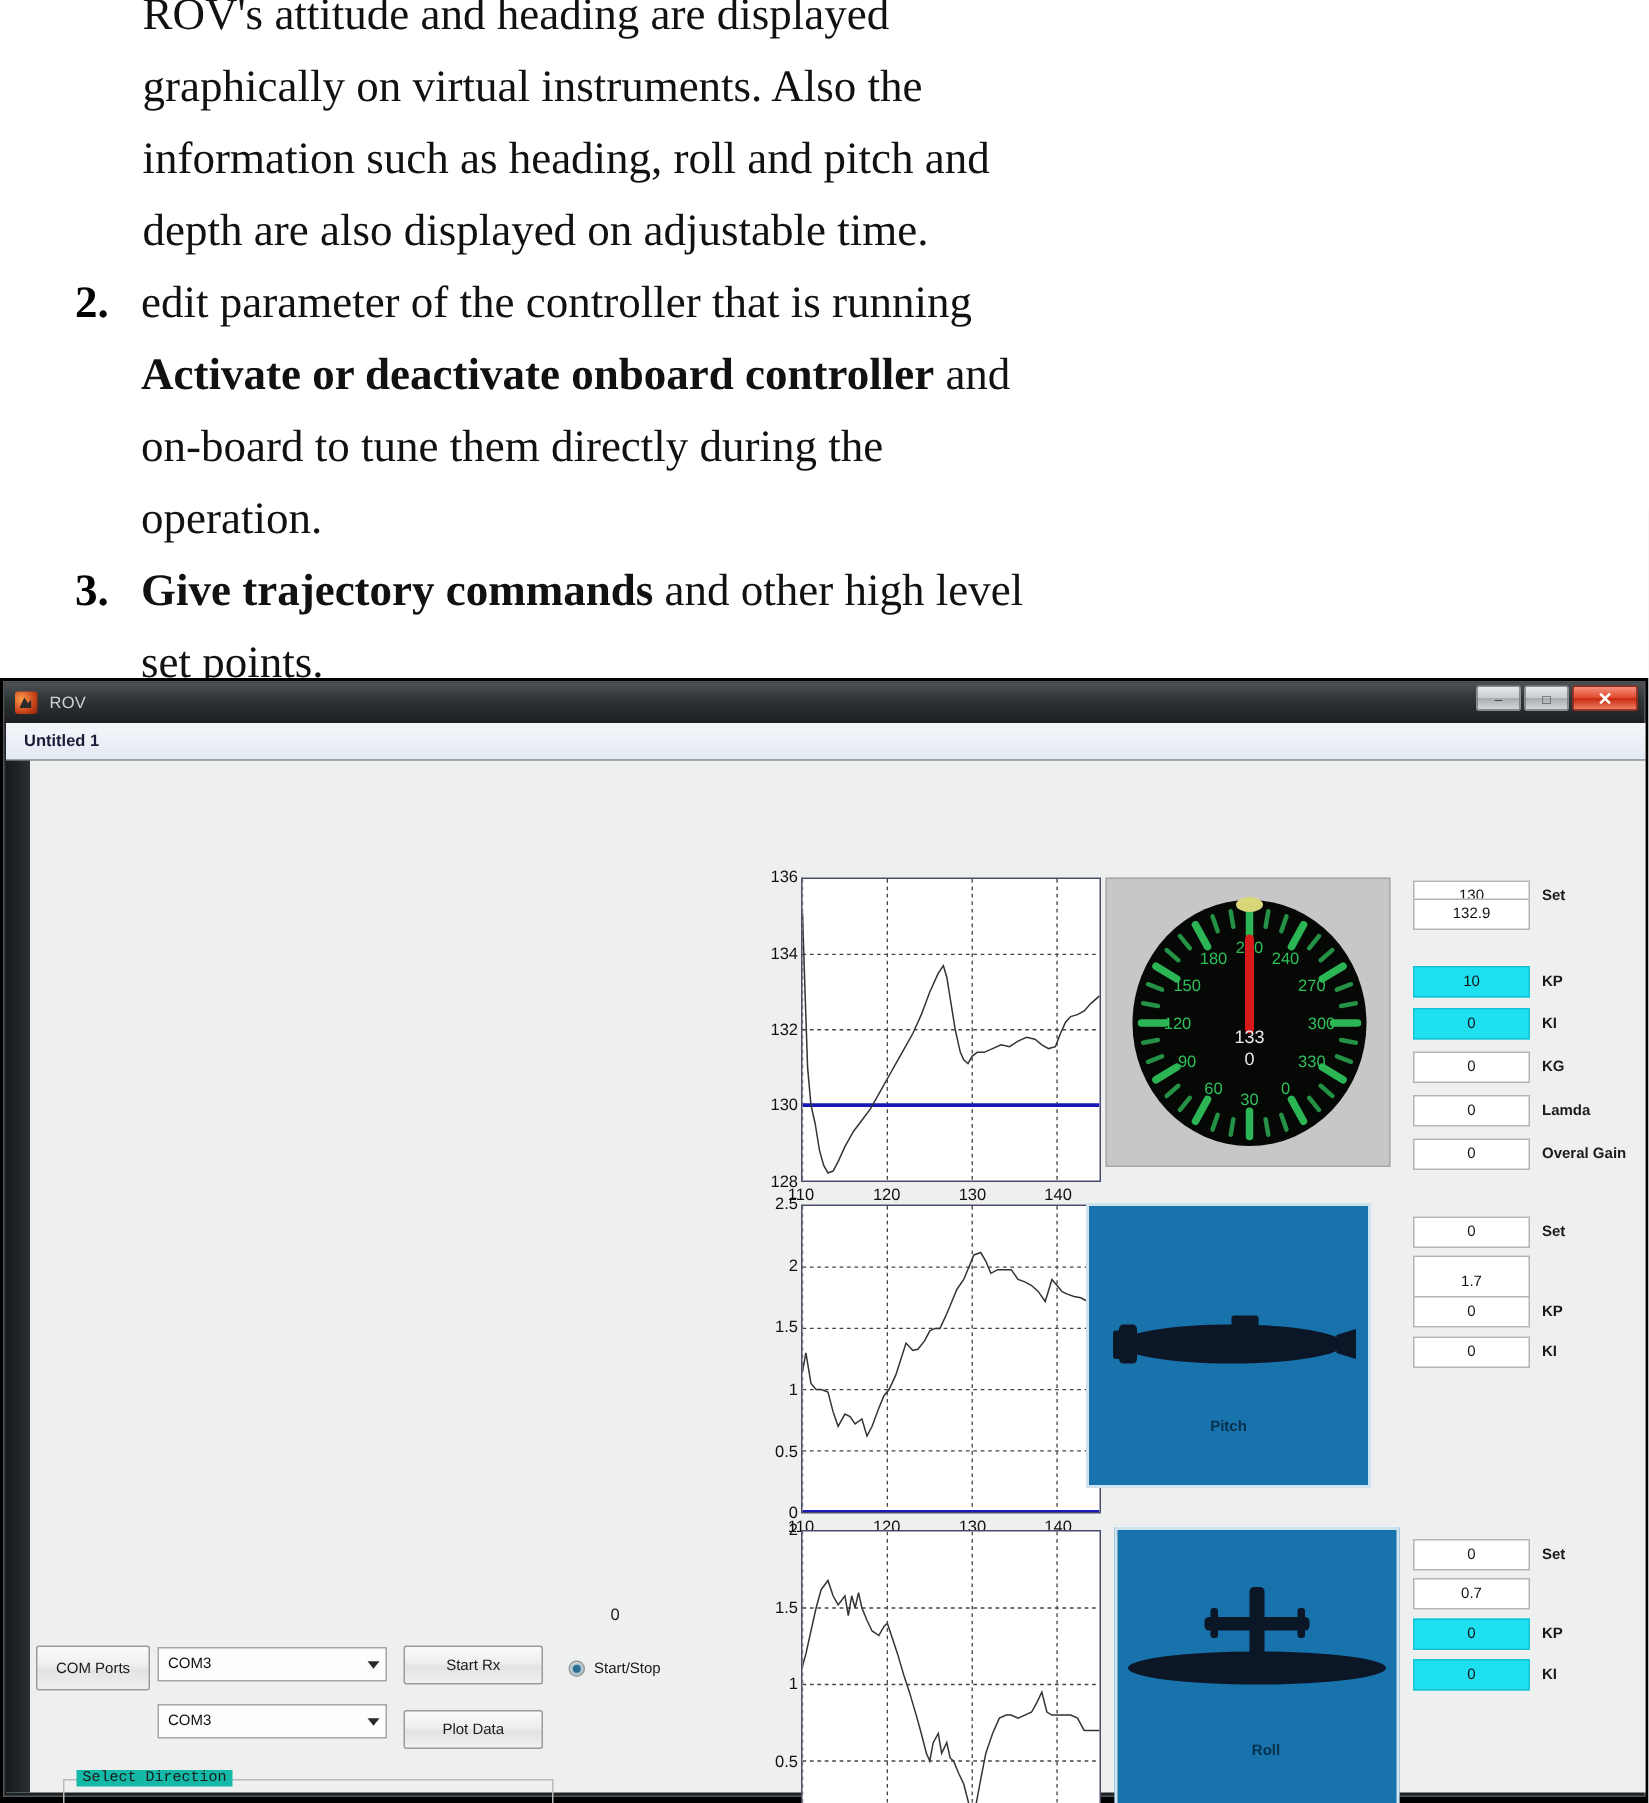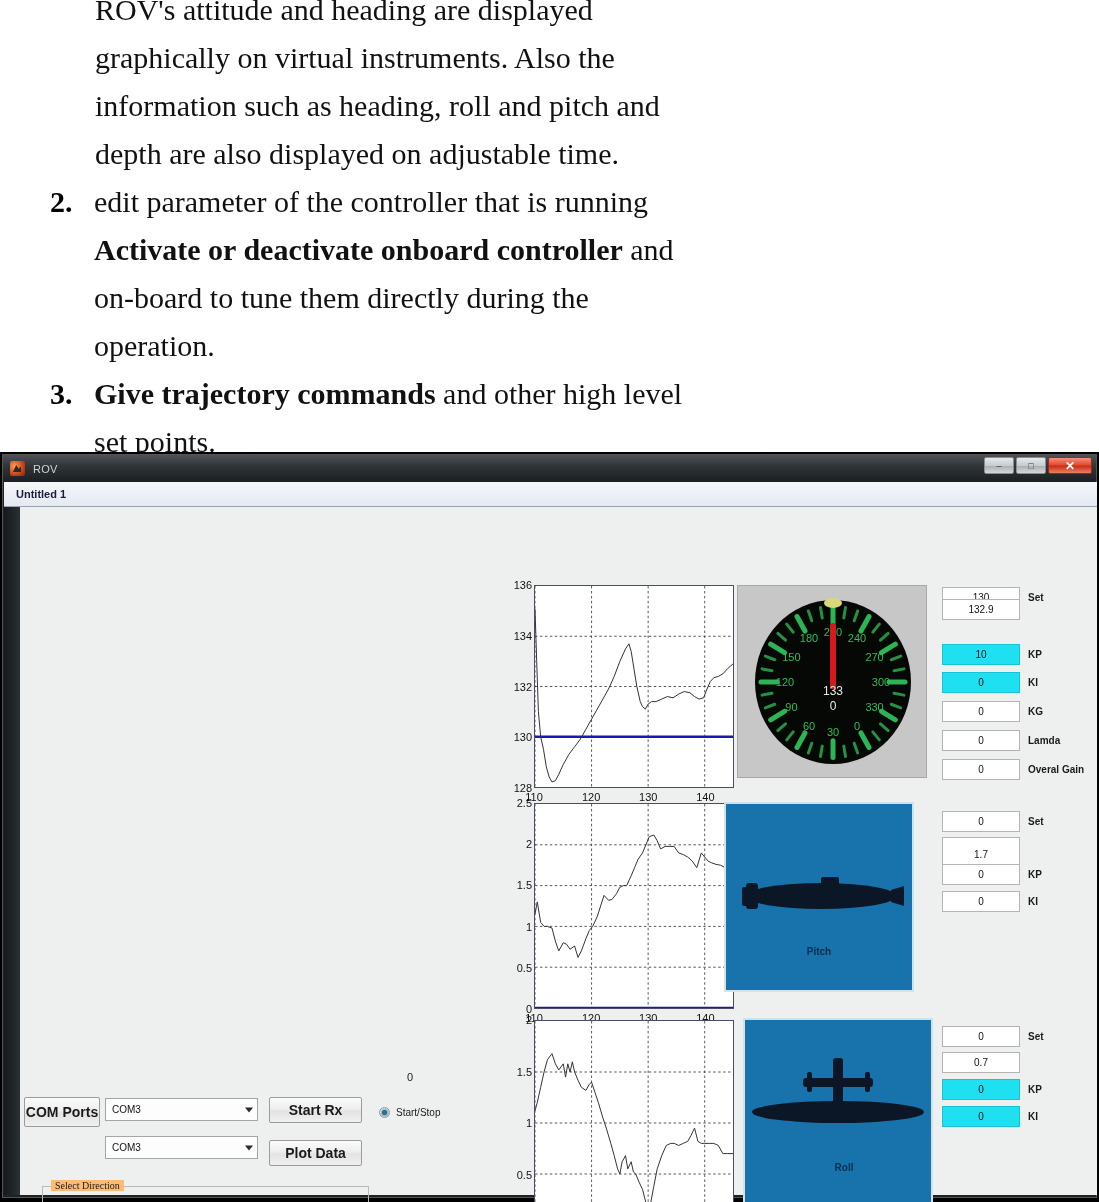--- a/index.html
+++ b/index.html
@@ -96,24 +96,23 @@
   .darkstrip{
     position:absolute; left:0; top:0; width:16px; height:688px;
     background:linear-gradient(90deg,#15191c 0%,#2b3033 100%);
   }
 
   
   .mbtn {
     position:absolute;
     background:linear-gradient(180deg,#fbfbfb 0%,#eeeeee 45%,#e3e3e3 55%,#f0f0f0 100%);
     border:1px solid #9b9b9b; border-radius:2px;
-    font-family:"Liberation Sans", sans-serif; font-size:14px; color:#1a1a1a;
+    font-family:"Liberation Sans", sans-serif; font-size:10px; color:#1a1a1a;
     display:flex; align-items:center; justify-content:center;
     text-align:center;
-    font-weight:bold;
   }
   .mcombo {
     position:absolute; background:#fdfdfd; border:1px solid #a5a5a5;
     display:flex; align-items:center;
     font-family:"Liberation Sans", sans-serif; font-size:10px; color:#111;
     padding-left:6px;
   }
   .mcombo .arrow {
     position:absolute; right:4px; top:50%; transform:translateY(-50%);
     width:0;height:0;border-left:4px solid transparent;border-right:4px solid transparent;
@@ -145,22 +144,22 @@
     content:""; position:absolute; left:2px; top:2px; width:5px; height:5px;
     border-radius:50%; background:#2a6f93;
     box-shadow:0 0 2px 1px rgba(42,111,147,.7);
   }
 
   
   .mpanel {
     position:absolute; border:1px solid #b9b9b9; background:transparent;
   }
   .mpanel > .ptitle {
-    position:absolute; left:8px; top:-7px; background:#fdba74; padding:0 4px;
-    font-family:Liberation Serif, serif; font-size:10px; color:#1a1a1a;
+    position:absolute; left:8px; top:-7px; background:#14b8a6; padding:0 4px;
+    font-family:Liberation Mono, monospace; font-size:10px; color:#1a1a1a;
   }
 
   
   .chart { position:absolute; }
   .chart .plotbox {
     position:absolute; left:40px; top:0; right:0; bottom:22px;
     background:#ffffff; border:1px solid #4b4b6b;
   }
   .chart .ytick, .chart .xtick {
     position:absolute; font-family:"Liberation Sans", sans-serif;

